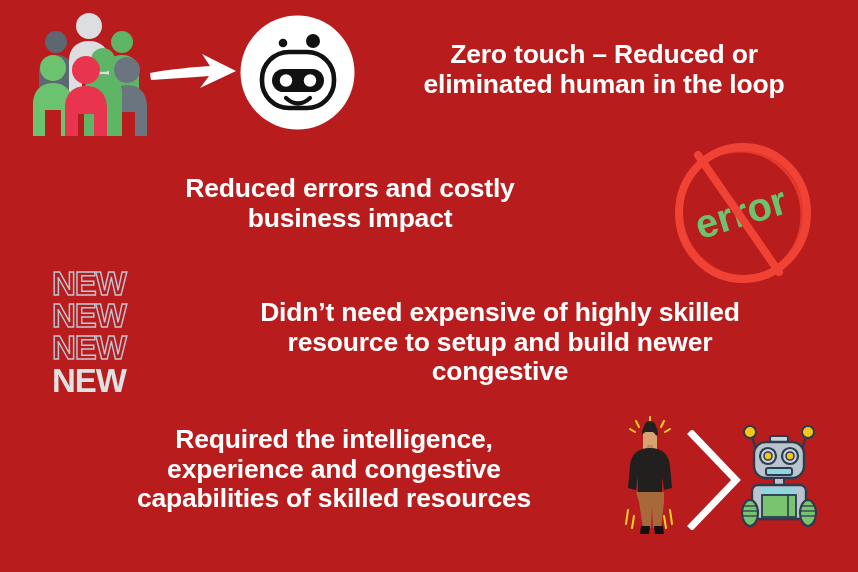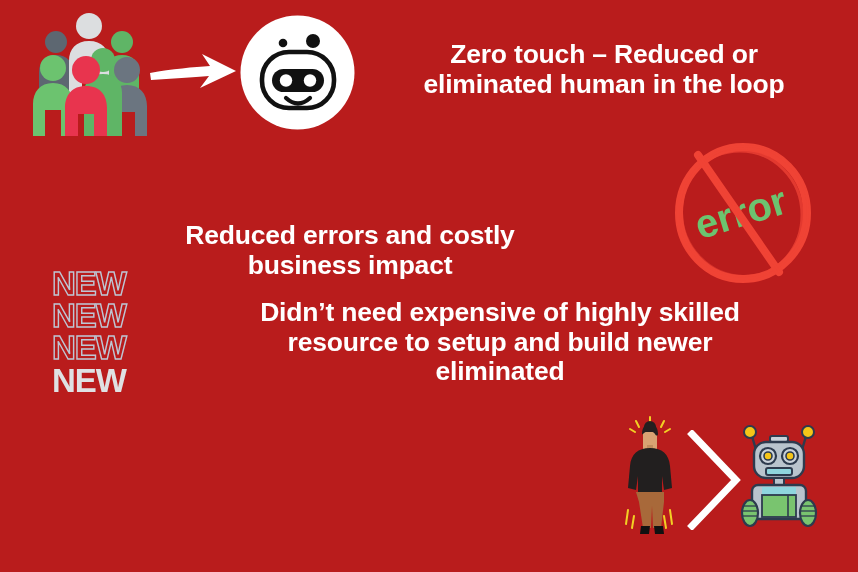--- a/index.html
+++ b/index.html
@@ -34,21 +34,20 @@
   #robot-face-badge{ position:absolute; left:239px; top:14px; width:117px; height:117px; }
   #headline-zero-touch{
     left:356px; top:40px; width:496px;
     font-size:26.5px;
   }
 
   
   #text-reduced-errors{
     left:118px; top:174px; width:464px;
     font-size:26.5px;
-    margin-top:47px;
   }
   #error-icon{ position:absolute; left:663px; top:142px; width:160px; height:142px; }
 
   
   #new-stack{
     position:absolute; left:52px; top:263px;
     width:118px; height:134px;
     display:flex; flex-direction:column; justify-content:flex-end;
   }
   .new-word{
@@ -170,22 +169,25 @@
 
   <div id="new-stack">
     <div class="new-word new-outline">NEW</div>
     <div class="new-word new-outline">NEW</div>
     <div class="new-word new-outline">NEW</div>
     <div class="new-word new-solid">NEW</div>
   </div>
 
   <div class="txt" id="text-didnt-need">Didn’t need expensive of highly skilled
 resource to setup and build newer
-eliminated</div>
-
+congestive</div>
+
+  <div class="txt" id="text-required">Required the intelligence,
+experience and congestive
+capabilities of skilled resources</div>
 
   <div id="human-figure">
     <svg viewBox="0 0 72 126" width="72" height="126" xmlns="http://www.w3.org/2000/svg">
 
       <g stroke="#f2d024" stroke-width="2" stroke-linecap="round">
         <line x1="22" y1="7" x2="25" y2="13"></line>
         <line x1="36" y1="3" x2="36" y2="10"></line>
         <line x1="50" y1="7" x2="47" y2="13"></line>
         <line x1="16" y1="15" x2="21" y2="18"></line>
         <line x1="56" y1="15" x2="51" y2="18"></line>

